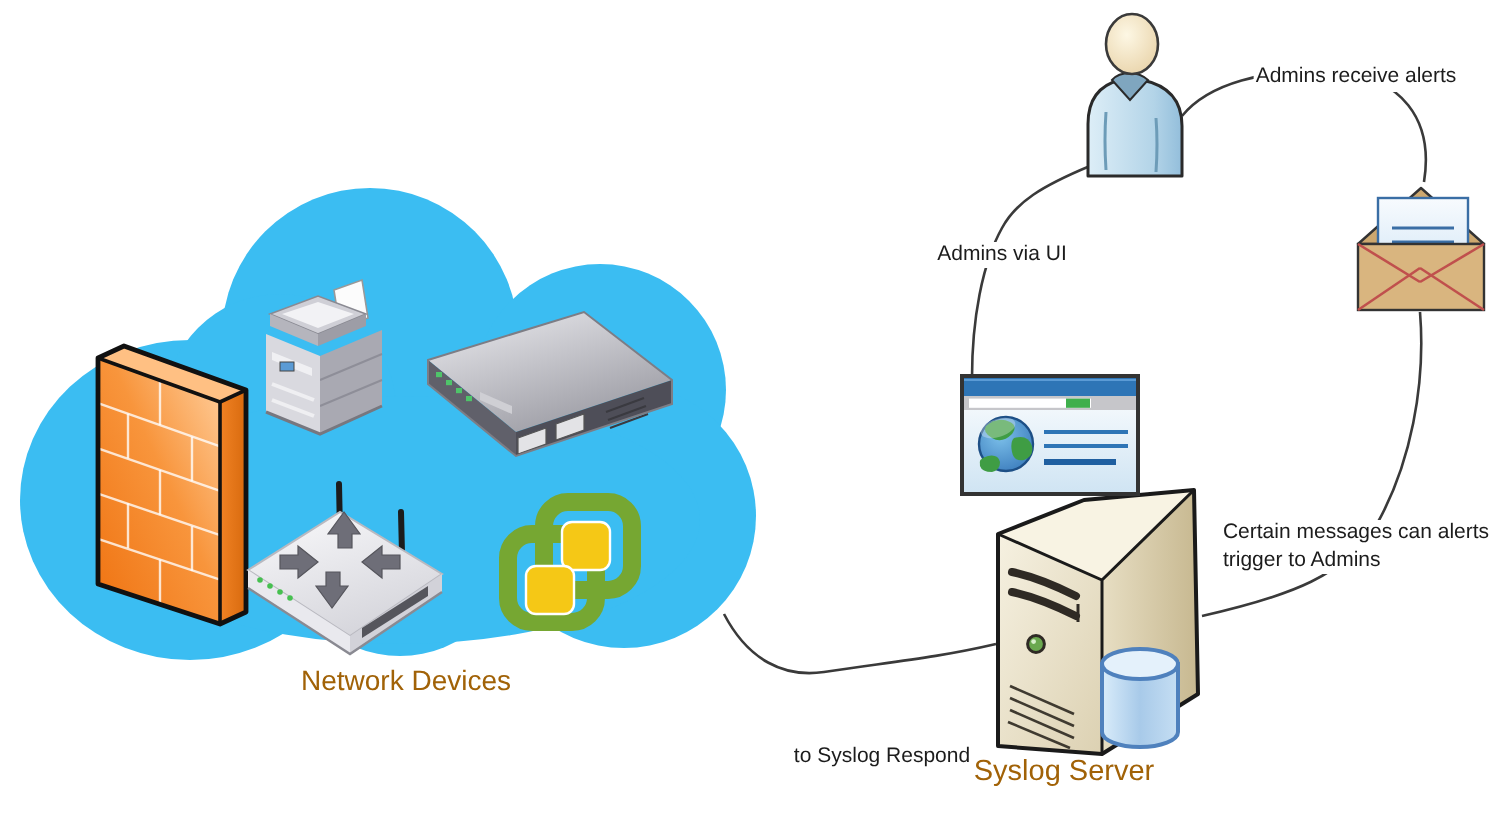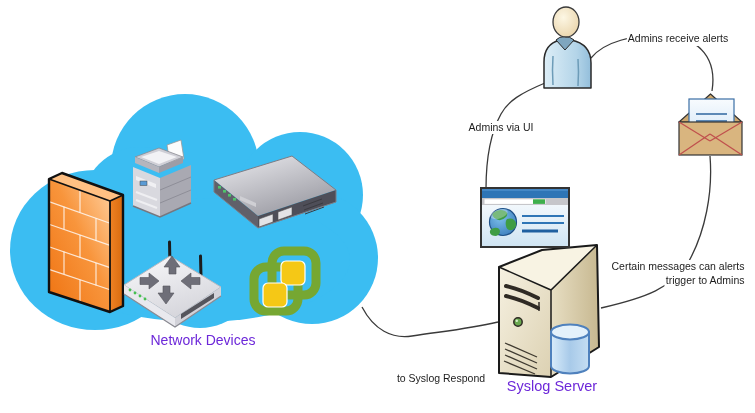--- a/index.html
+++ b/index.html
@@ -1,22 +1,22 @@
 <!DOCTYPE html>
 <html><head>
 <meta charset="utf-8">
 <style>
   html,body{margin:0;padding:0;background:#fff;}
   #canvas{position:relative;width:755px;height:413px;background:#fff;overflow:hidden;
           font-family:"Liberation Sans",sans-serif;}
   #diagram-svg{position:absolute;left:0;top:0;}
-  .label{position:absolute;transform:translateX(-50%);text-align:right;color:#1c1c1c;
+  .label{position:absolute;transform:translateX(-50%);text-align:left;color:#1c1c1c;
          white-space:nowrap;line-height:13.5px;font-size:10.5px;}
   .label .ln{background:#fff;padding:0 1px;display:inline-block;}
-  .caption{position:absolute;transform:translateX(-50%);text-align:center;color:#6d28d9;
+  .caption{position:absolute;transform:translateX(-50%);text-align:center;color:#a16207;
            white-space:nowrap;font-size:14px;line-height:15px;}
 </style>
 </head>
 <body>
 
 <div id="canvas">
 
 <svg id="diagram-svg" width="755" height="413" viewBox="0 0 755 413">
   <defs>
     <linearGradient id="gFirewall" x1="1" y1="0" x2="0" y2="1">
@@ -265,15 +265,15 @@
     <span class="ln">trigger to Admins</span>
   </div>
 
   <div class="label" style="left:441px;top:358px;">
     <br>
     <span class="ln">to Syslog Respond</span>
   </div>
 
   <div class="caption" style="left:203px;top:333px;">Network Devices</div>
 
-  <div class="caption" style="left:552px;top:379px;font-size:14.5px;">Syslog Server</div>
+  <div class="caption" style="left:532px;top:379px;font-size:14.5px;">Syslog Server</div>
 
 </div>
 
 </body></html>

